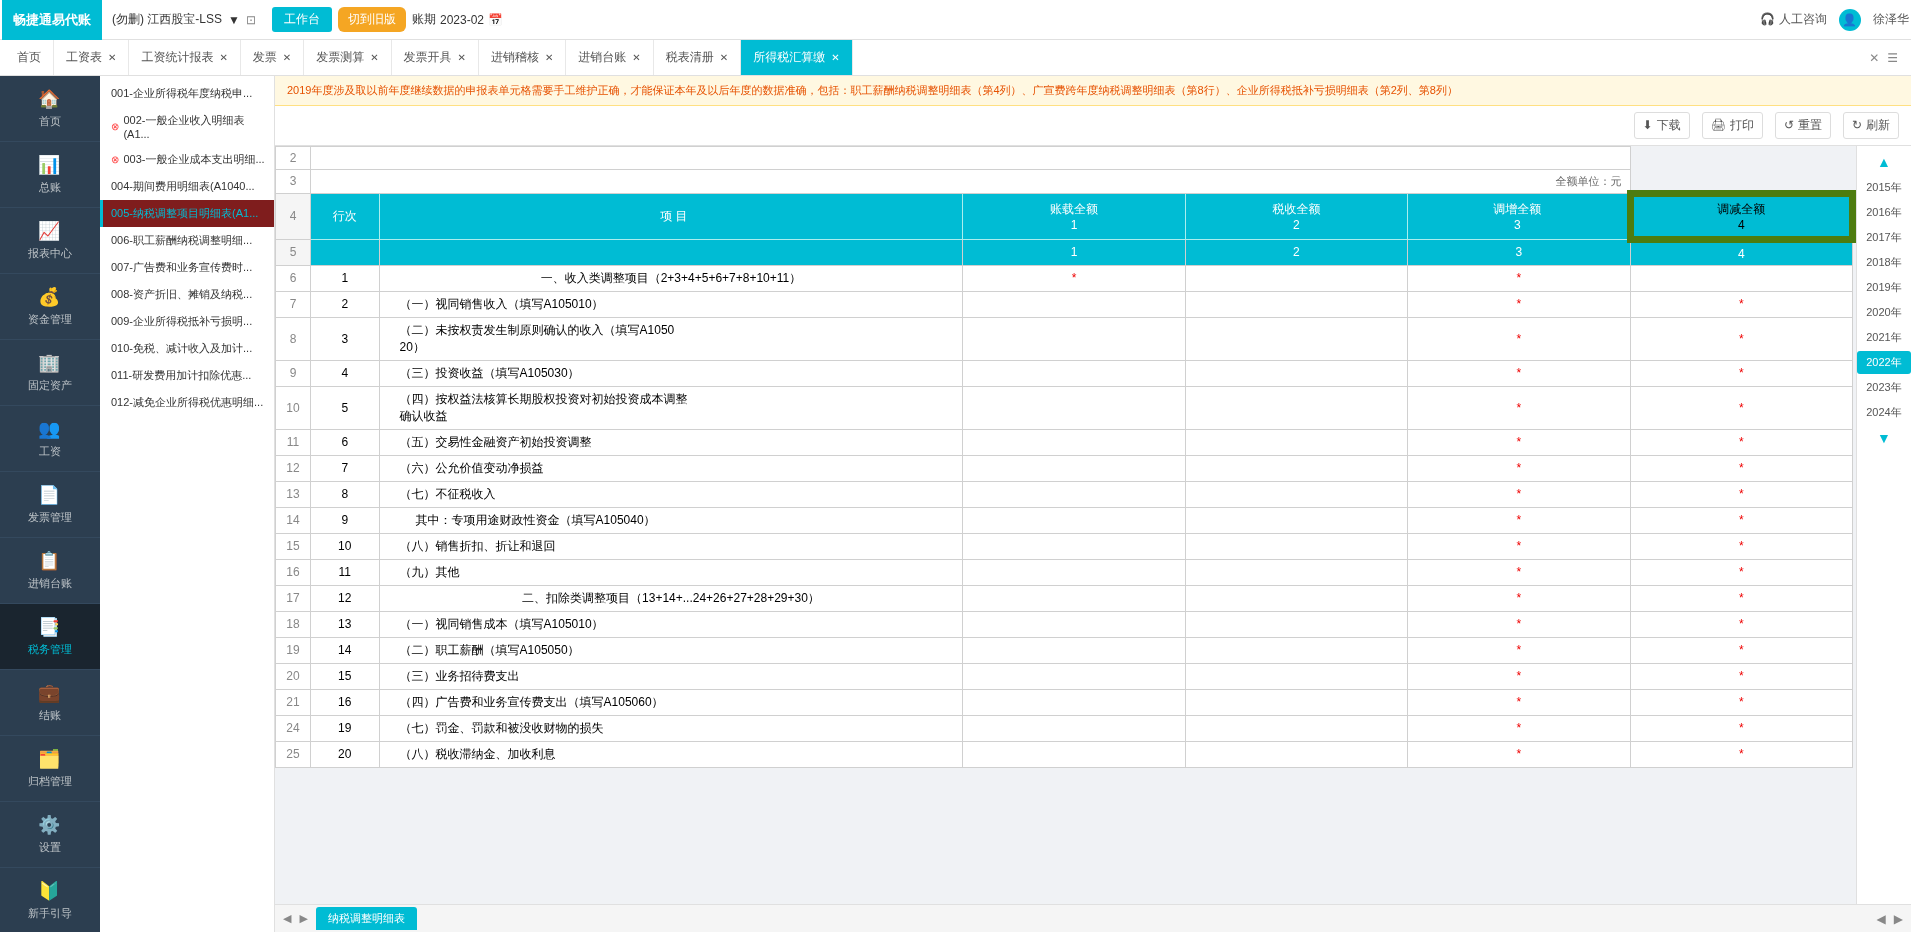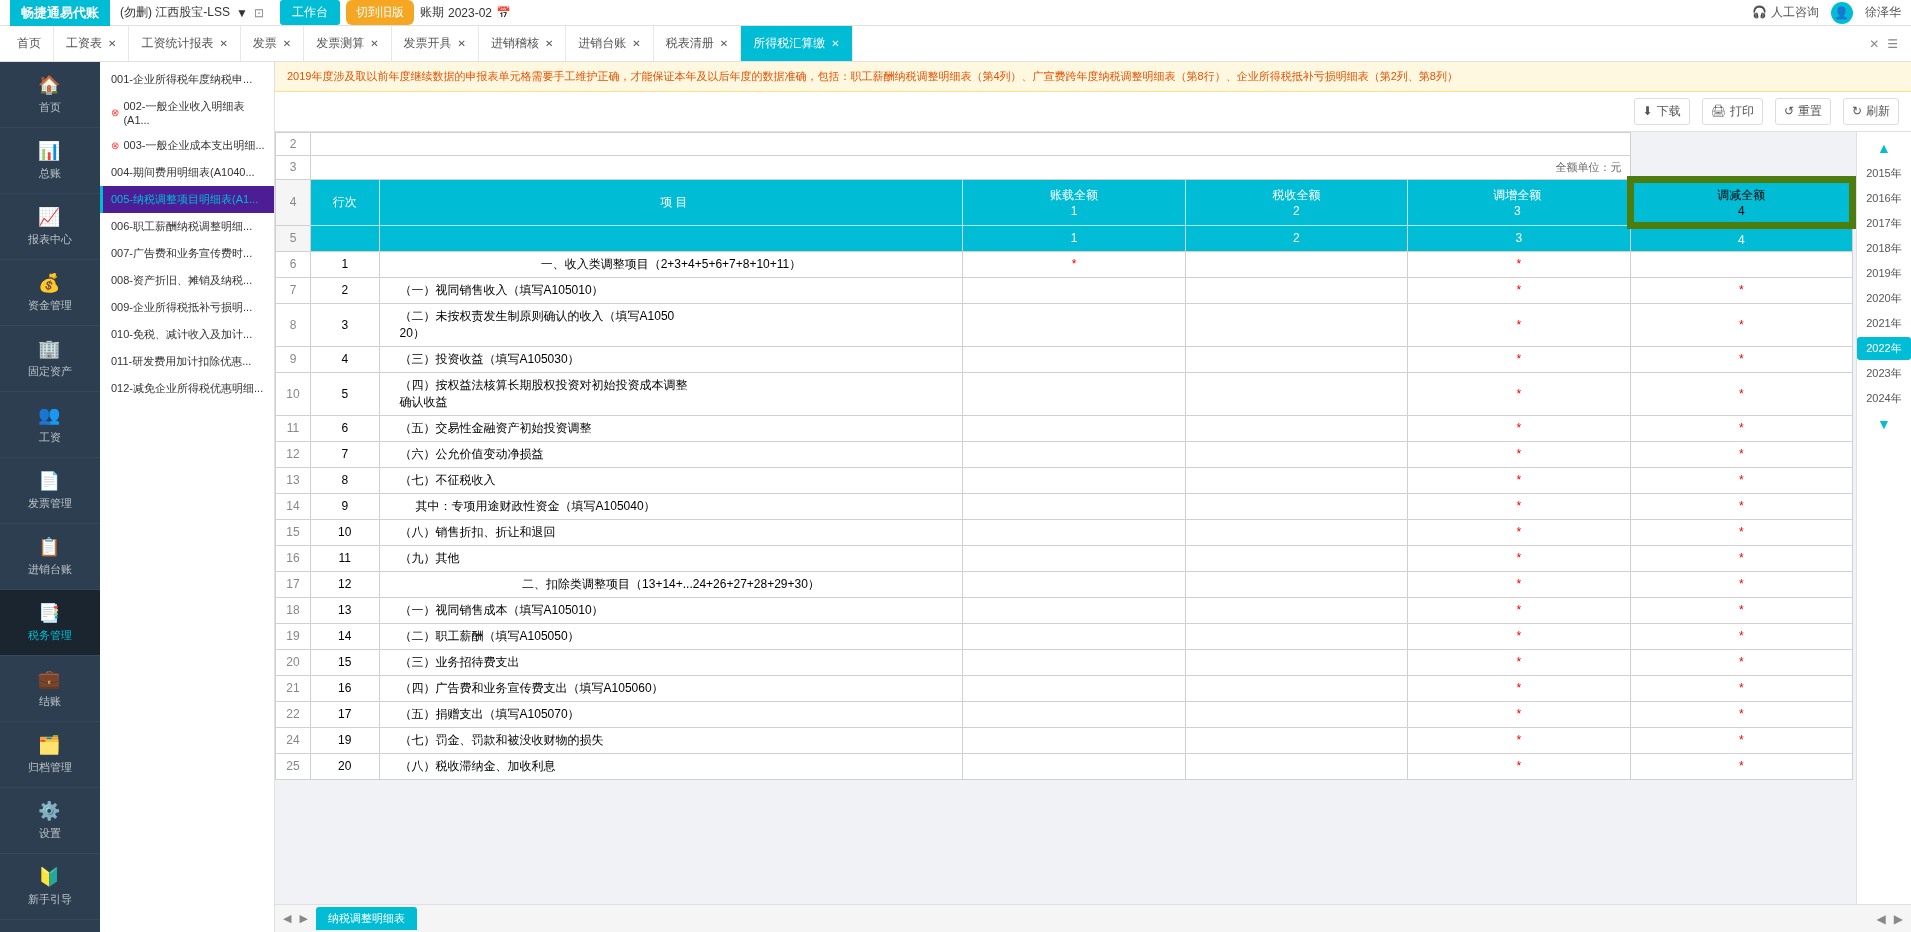--- a/index.html
+++ b/index.html
@@ -1,20 +1,20 @@
 <!DOCTYPE html>
 <html><head>
   <meta charset="utf-8">
   <style>
     * { box-sizing: border-box; margin: 0; padding: 0; }
     body { font-family: 'Microsoft YaHei', Arial, sans-serif; font-size: 12px; background: #f0f2f5; display: flex; flex-direction: column; height: 932px; overflow: hidden; }
 
     
     .top-header {
-      display: flex; align-items: center; background: #fff; height: 26px; border-bottom: 1px solid #e0e0e0; padding: 0 10px; flex-shrink: 0;
+      display: flex; align-items: center; background: #fff; height: 40px; border-bottom: 1px solid #e0e0e0; padding: 0 2px; flex-shrink: 0;
     }
     .logo-area {
       width: 100px; background: #00bcd4; height: 40px; display: flex; align-items: center; justify-content: center; color: #fff; font-size: 13px; font-weight: bold; flex-shrink: 0;
     }
     .company-selector {
       display: flex; align-items: center; gap: 6px; padding: 0 10px; font-size: 12px; color: #333;
     }
     .workbench-btn {
       background: #00bcd4; color: #fff; border: none; border-radius: 3px; padding: 4px 12px; font-size: 12px; cursor: pointer; margin: 0 6px;
     }
@@ -51,21 +51,21 @@
     
     .content-area { display: flex; flex: 1; overflow: hidden; }
 
     
     .left-panel {
       width: 175px; background: #fff; border-right: 1px solid #e0e0e0; overflow-y: auto; flex-shrink: 0; padding: 4px 0;
     }
     .left-panel-item {
       padding: 6px 8px; font-size: 11px; color: #333; cursor: pointer; border-left: 3px solid transparent; display: flex; align-items: center; gap: 4px;
     }
-    .left-panel-item.active { background: #4c1d95; border-left: 3px solid #00bcd4; color: #00bcd4; }
+    .left-panel-item.active { background: #7f1d1d; border-left: 3px solid #00bcd4; color: #00bcd4; }
     .left-panel-item .error-dot { color: #f44; font-size: 10px; }
 
     
     .right-content { flex: 1; display: flex; flex-direction: column; overflow: hidden; }
 
     
     .alert-bar {
       background: #fff8e1; border-bottom: 1px solid #ffe082; padding: 6px 12px; font-size: 11px; color: #e65100; line-height: 1.5;
     }
 
@@ -492,29 +492,20 @@
               <tr>
                 <td class="row-num-col">21</td>
                 <td style="text-align:center;">16</td>
                 <td class="item-col indent-1">（四）广告费和业务宣传费支出（填写A105060）</td>
                 <td></td>
                 <td></td>
                 <td style="text-align:center;color:#e00;">*</td>
                 <td style="text-align:center;color:#e00;">*</td>
               </tr>
               <tr>
-                <td class="row-num-col">22</td>
-                <td style="text-align:center;">17</td>
-                <td class="item-col indent-1">（五）捐赠支出（填写A105070）</td>
-                <td></td>
-                <td></td>
-                <td style="text-align:center;color:#e00;">*</td>
-                <td style="text-align:center;color:#e00;">*</td>
-              </tr>
-              <tr>
                 <td class="row-num-col">24</td>
                 <td style="text-align:center;">19</td>
                 <td class="item-col indent-1">（七）罚金、罚款和被没收财物的损失</td>
                 <td></td>
                 <td></td>
                 <td style="text-align:center;color:#e00;">*</td>
                 <td style="text-align:center;color:#e00;">*</td>
               </tr>
               <tr>
                 <td class="row-num-col">25</td>

